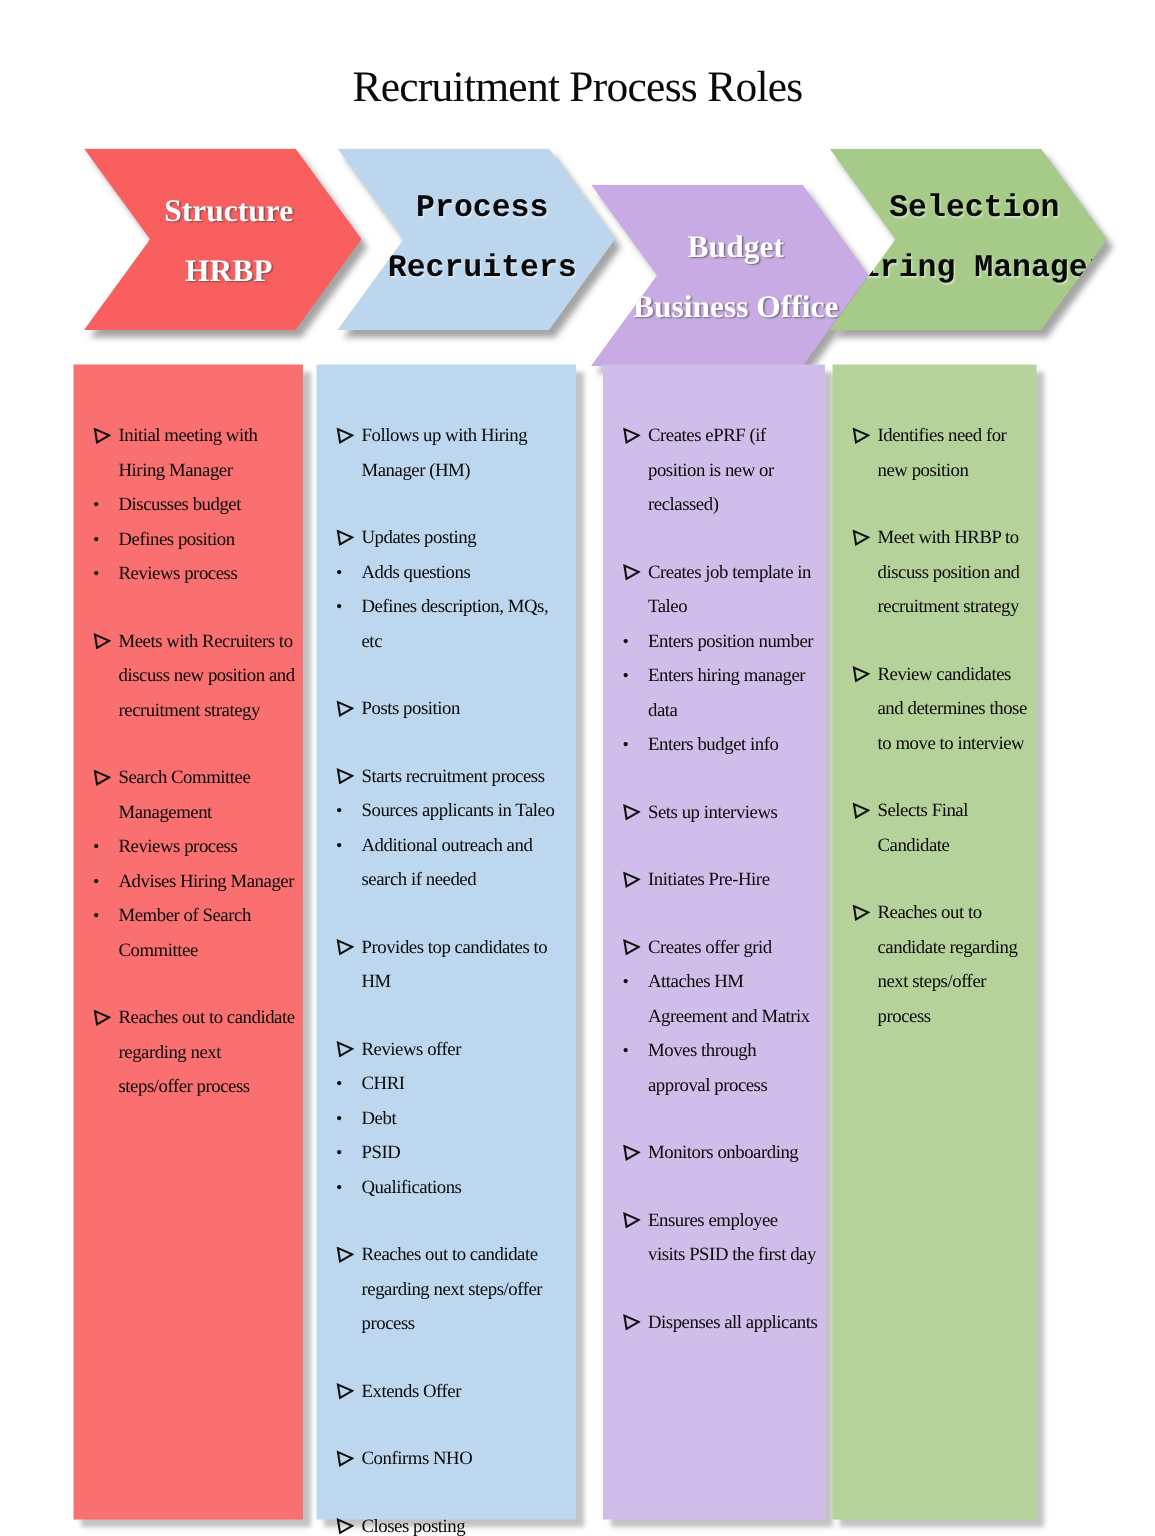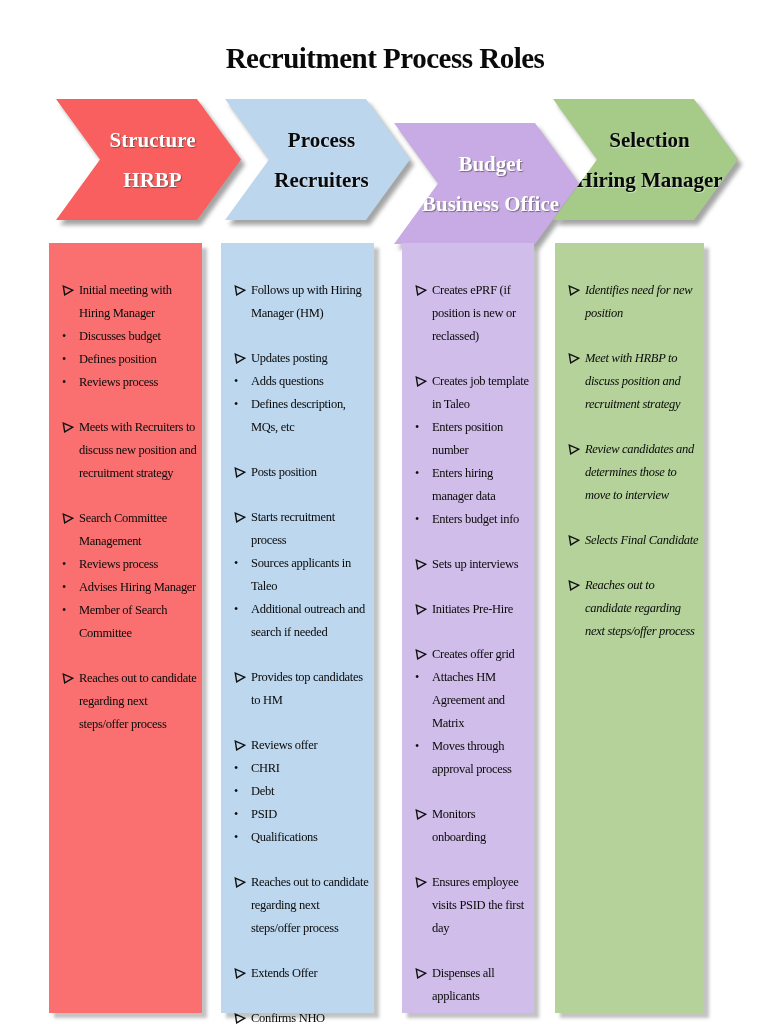--- a/index.html
+++ b/index.html
@@ -2,47 +2,47 @@
 <html><head>
 <meta charset="utf-8">
 <style>
   html,body{margin:0;padding:0;background:#ffffff;}
   .page{
     position:relative;width:770px;height:1024px;background:#ffffff;
     font-family:"Liberation Serif", serif;color:#000;overflow:hidden;
   }
   .title{
     position:absolute;top:42px;left:0;width:770px;text-align:center;
-    font-size:29px;font-weight:bold;letter-spacing:-0.5px;color:#0a0a0a;
+    font-size:29px;font-weight:normal;letter-spacing:-0.5px;color:#0a0a0a;
   }
   
   .arrow-wrap{
     position:absolute;top:99px;width:185px;height:121px;
     filter:drop-shadow(4px 5px 2px rgba(90,90,90,0.55));
   }
   .arrow{
     width:100%;height:100%;
     clip-path:polygon(0 0, 76.2% 0, 100% 50%, 76.2% 100%, 0 100%, 23.8% 50%);
     display:flex;flex-direction:column;align-items:center;justify-content:center;
     text-align:center;font-weight:bold;font-size:21px;line-height:40px;
     padding-left:8px;box-sizing:border-box;
   }
   .arrow.light-text{color:#ffffff;text-shadow:1px 1px 1px rgba(60,60,60,0.6);}
-  .arrow.dark-text{color:#0a0a0a;text-shadow:1px 1px 1px rgba(255,255,255,0.45);}
+  .arrow.dark-text{color:#0a0a0a;text-shadow:1px 1px 1px rgba(255,255,255,0.45);font-family:Liberation Mono, monospace;}
   .aw0{left:56px;} .aw1{left:225px;} .aw2{left:394px;margin-top:24px;} .aw3{left:553px;}
   
   .panel{
     position:absolute;top:243px;height:770px;box-sizing:border-box;
     box-shadow:5px 5px 3px rgba(135,135,135,0.5);
     padding:36px 5px 0 13px;
   }
   .p0{left:49px;width:153px;}
-  .p1{left:211px;width:153px;margin-left:10px;}
-  .p2{left:402px;width:132px;}
-  .p3{left:555px;width:149px;font-style:italic;}
+  .p1{left:211px;width:173px;}
+  .p2{left:402px;width:148px;}
+  .p3{left:555px;width:136px;}
   .panel ul{list-style:none;margin:0;padding:0;}
   .panel li{
     display:flex;align-items:flex-start;
     font-size:12.5px;line-height:23px;letter-spacing:-0.3px;color:#0a0a0a;
   }
   .panel li.gap{margin-top:22px;}
   .marker{width:17px;flex:0 0 17px;}
   .marker svg{display:block;margin-top:6px;}
   .marker.dot{font-size:12px;line-height:23px;}
   .item-text{flex:1 1 auto;}

